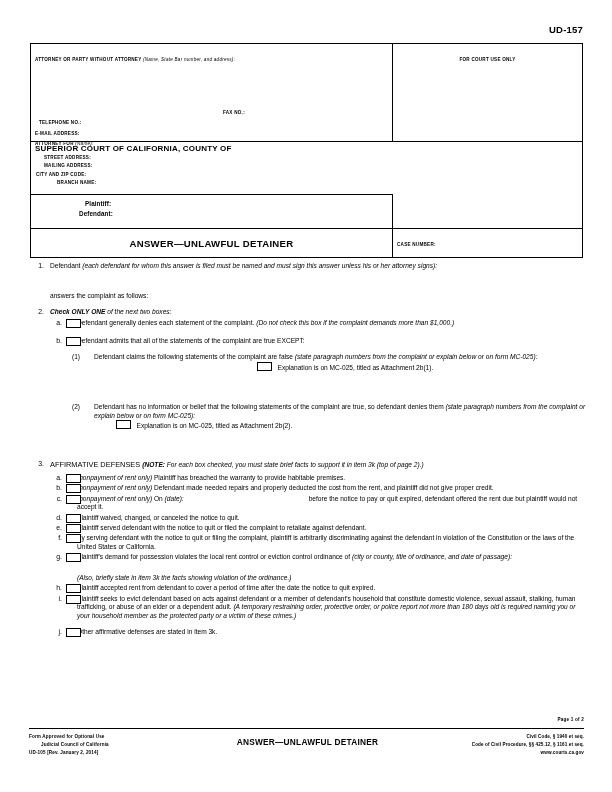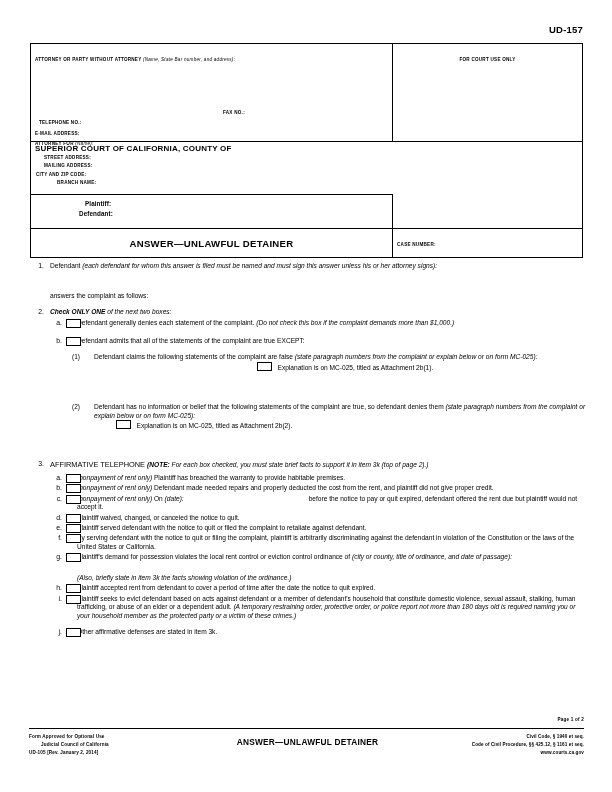--- a/index.html
+++ b/index.html
@@ -403,21 +403,21 @@
         <span>Defendant has no information or belief that the following statements of the complaint are true, so defendant denies them </span><span class="ital">(state paragraph numbers from the complaint or explain below or on form MC-025)</span><span class="ital">:</span><br>
         <span style="display:inline-block; width:22px;"></span><span class="inline-cb"></span>&nbsp;&nbsp;&nbsp;<span>Explanation is on MC-025, titled as Attachment 2b(2).</span>
       </div>
     </div>
 
     <div style="height:30px;"></div>
 
     <div class="item">
       <span class="num">3.</span>
       <div class="item-body">
-        <span style="font-size:7.4px;">AFFIRMATIVE TELEPHONE </span><span class="bi">(NOTE:</span><span class="ital"> For each box checked, you must state brief facts to support it in item 3k (top of page 2).)</span>
+        <span style="font-size:7.4px;">AFFIRMATIVE DEFENSES </span><span class="bi">(NOTE:</span><span class="ital"> For each box checked, you must state brief facts to support it in item 3k (top of page 2).)</span>
       </div>
     </div>
 
     <div style="height:4px;"></div>
 
     <div class="sub">
       <span class="sub-letter">a.</span>
       <span class="cb"></span>
       <div class="sub-body">
         <span class="ital">(nonpayment of rent only)</span><span> Plaintiff has breached the warranty to provide habitable premises.</span>

